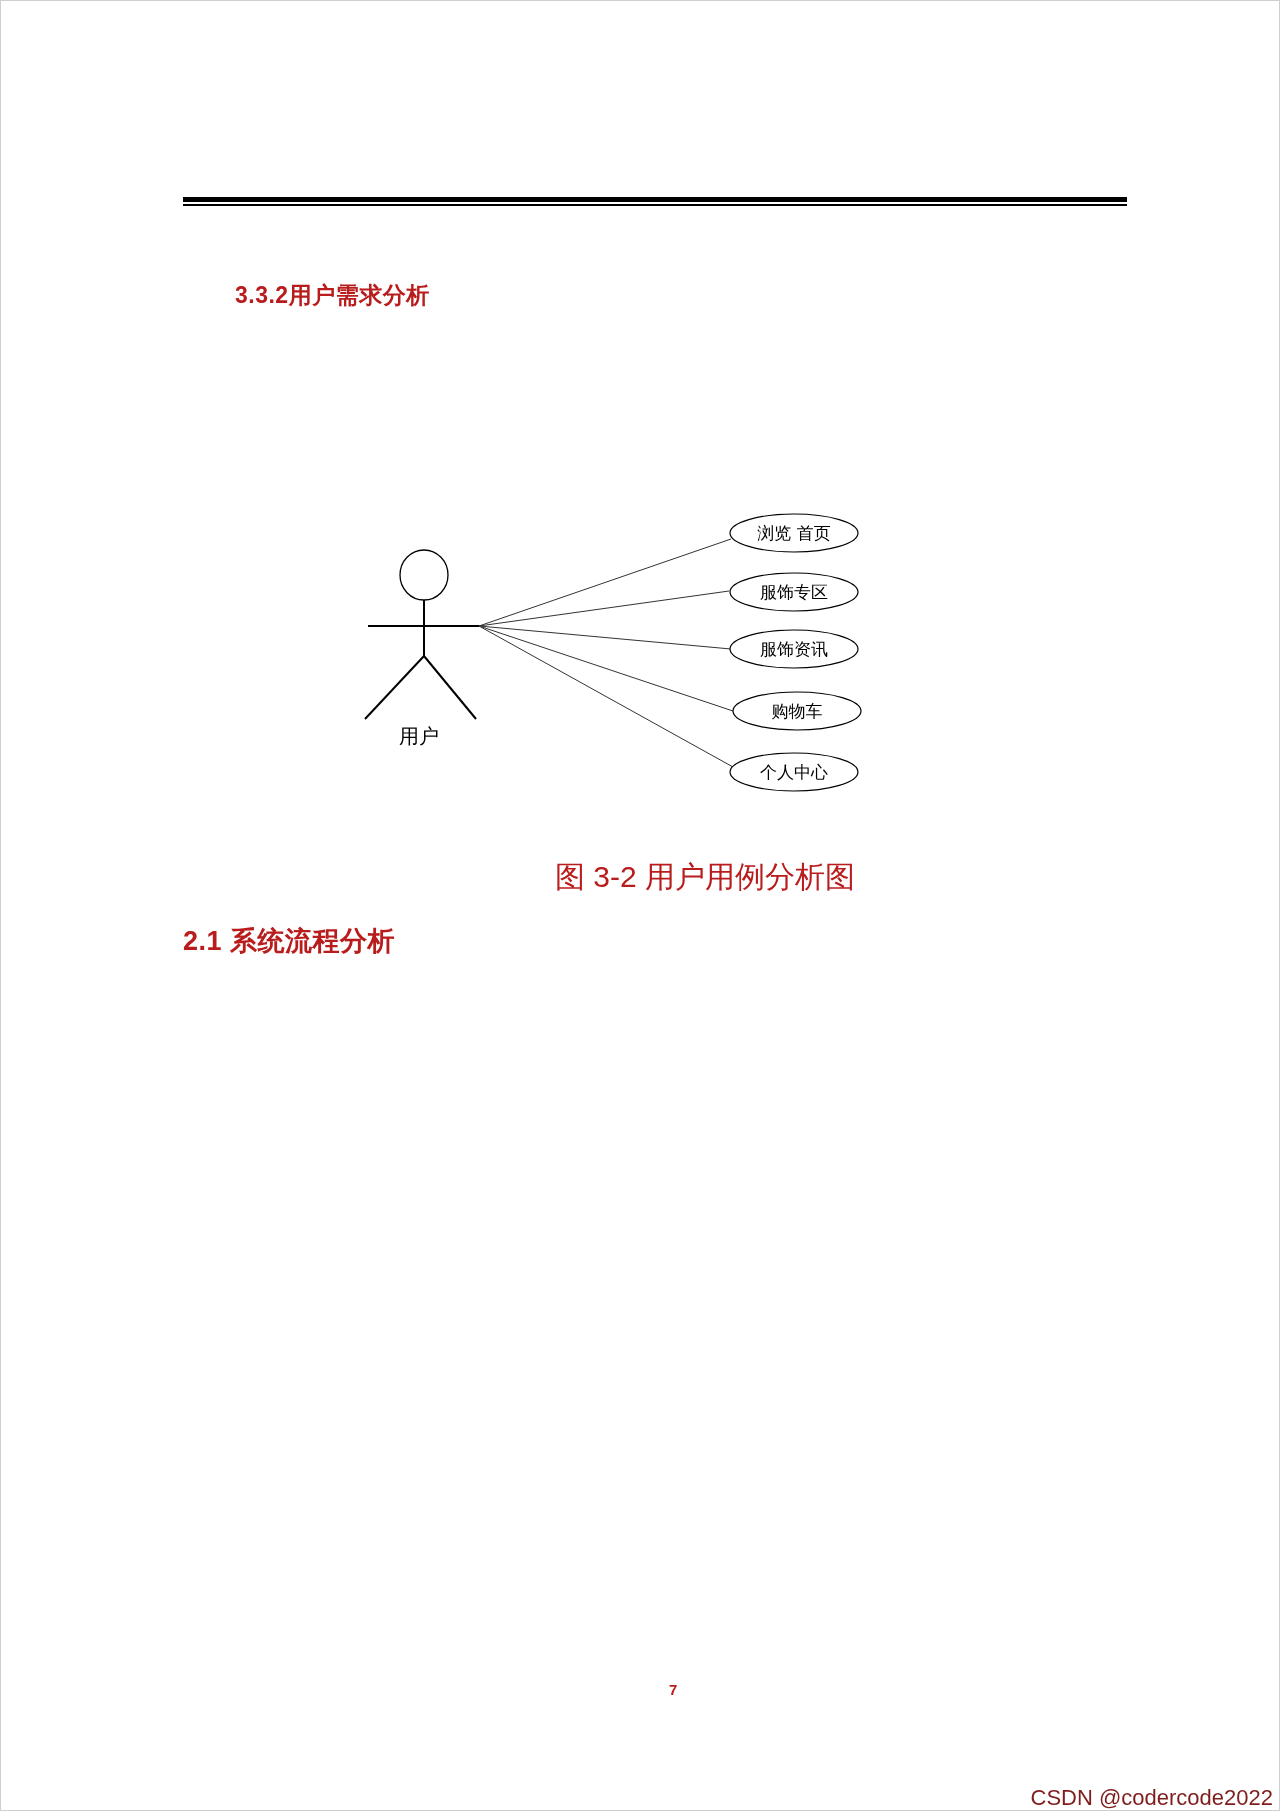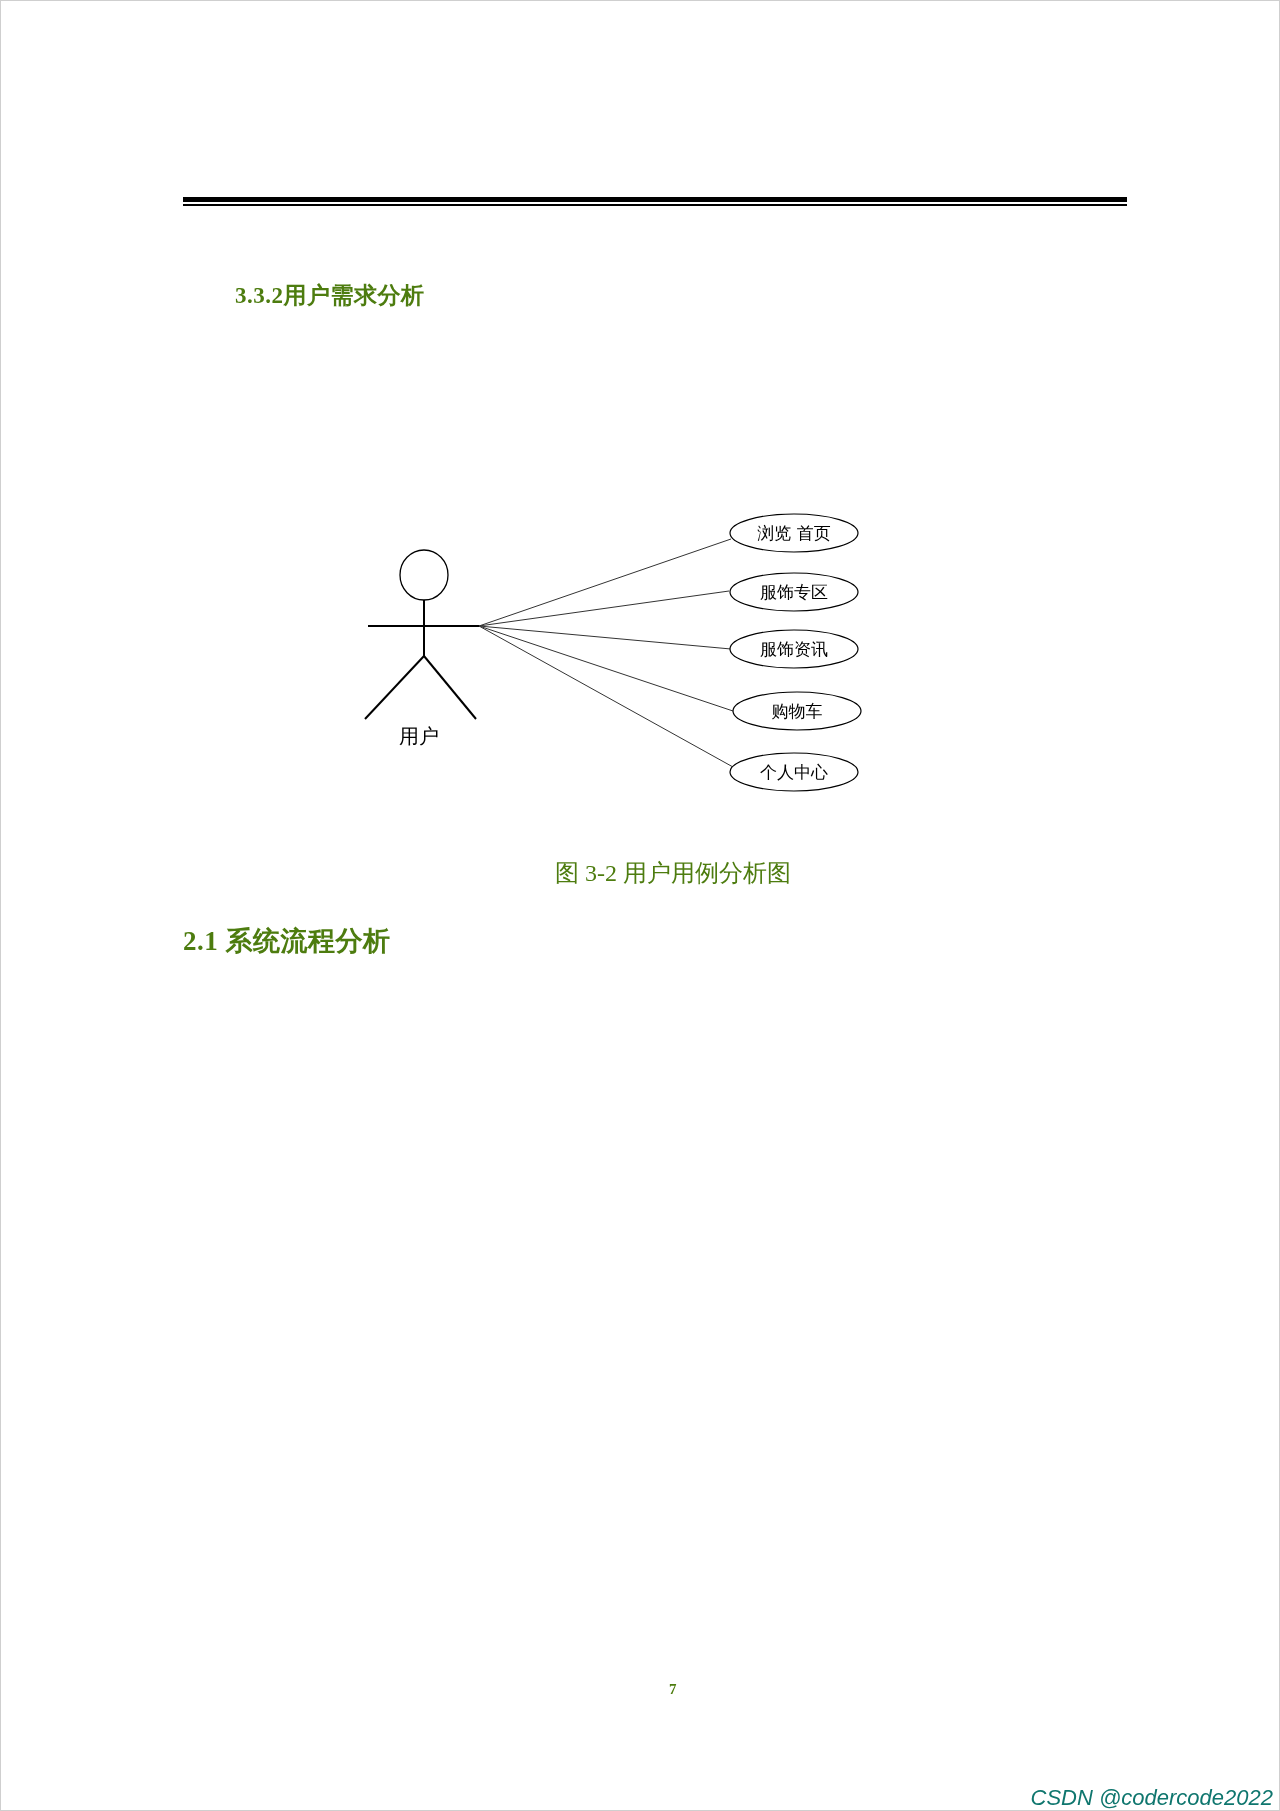--- a/index.html
+++ b/index.html
@@ -6,35 +6,35 @@
     body { width: 1280px; height: 1811px; position: relative; overflow: hidden; }
     .page {
       position: absolute; left: 0; top: 0; width: 1278px; height: 1809px;
       border: 1px solid #cfcfcf; background: #fff;
     }
     .header-rule { position: absolute; left: 182px; top: 196px; width: 944px; }
     .header-rule .thick { height: 5px; background: #000; }
     .header-rule .thin { height: 2px; background: #000; margin-top: 2px; }
 
     .text {
-      font-family: Liberation Serif, serif;
-      color: #4d7c0f; font-size: 23px; position: absolute;
+      font-family: Liberation Sans, sans-serif;
+      color: #b91c1c; font-size: 23px; position: absolute;
       white-space: nowrap;
     }
     .h3 { left: 234px; top: 279px; font-size: 23px; font-weight: bold; letter-spacing: 0.5px; }
     .h2 { left: 182px; top: 922px; font-size: 27px; font-weight: bold; letter-spacing: 0.5px; }
     .para { line-height: 45px; }
     .p1 { left: 182px; top: 330px; width: 944px; white-space: normal; text-indent: 52px; }
     .p2 { left: 234px; top: 418px; }
     .p3 { left: 182px; top: 979px; width: 944px; white-space: normal; text-indent: 52px; line-height: 50px; }
-    .caption { left: 554px; top: 856px; font-size: 24px; }
+    .caption { left: 554px; top: 856px; font-size: 30px; }
     .page-num { left: 668px; top: 1680px; font-size: 15px; font-weight: bold; }
     .watermark {
       position: absolute; right: 6px; top: 1784px;
-      font-family: "Liberation Sans", sans-serif; font-size: 22px; color: #0f766e; font-style: italic;
+      font-family: "Liberation Sans", sans-serif; font-size: 22px; color: #7f1d1d;
     }
     .diagram { position: absolute; left: 350px; top: 500px; width: 600px; height: 300px; }
     .uc-label {
       font-family: "DejaVu Sans", "Liberation Sans", sans-serif; font-size: 17px; fill: #000;
     }
     .actor-label { font-family: "DejaVu Sans", "Liberation Sans", sans-serif; font-size: 20px; fill: #000; }
   </style>
 </head>
 <body>
 

